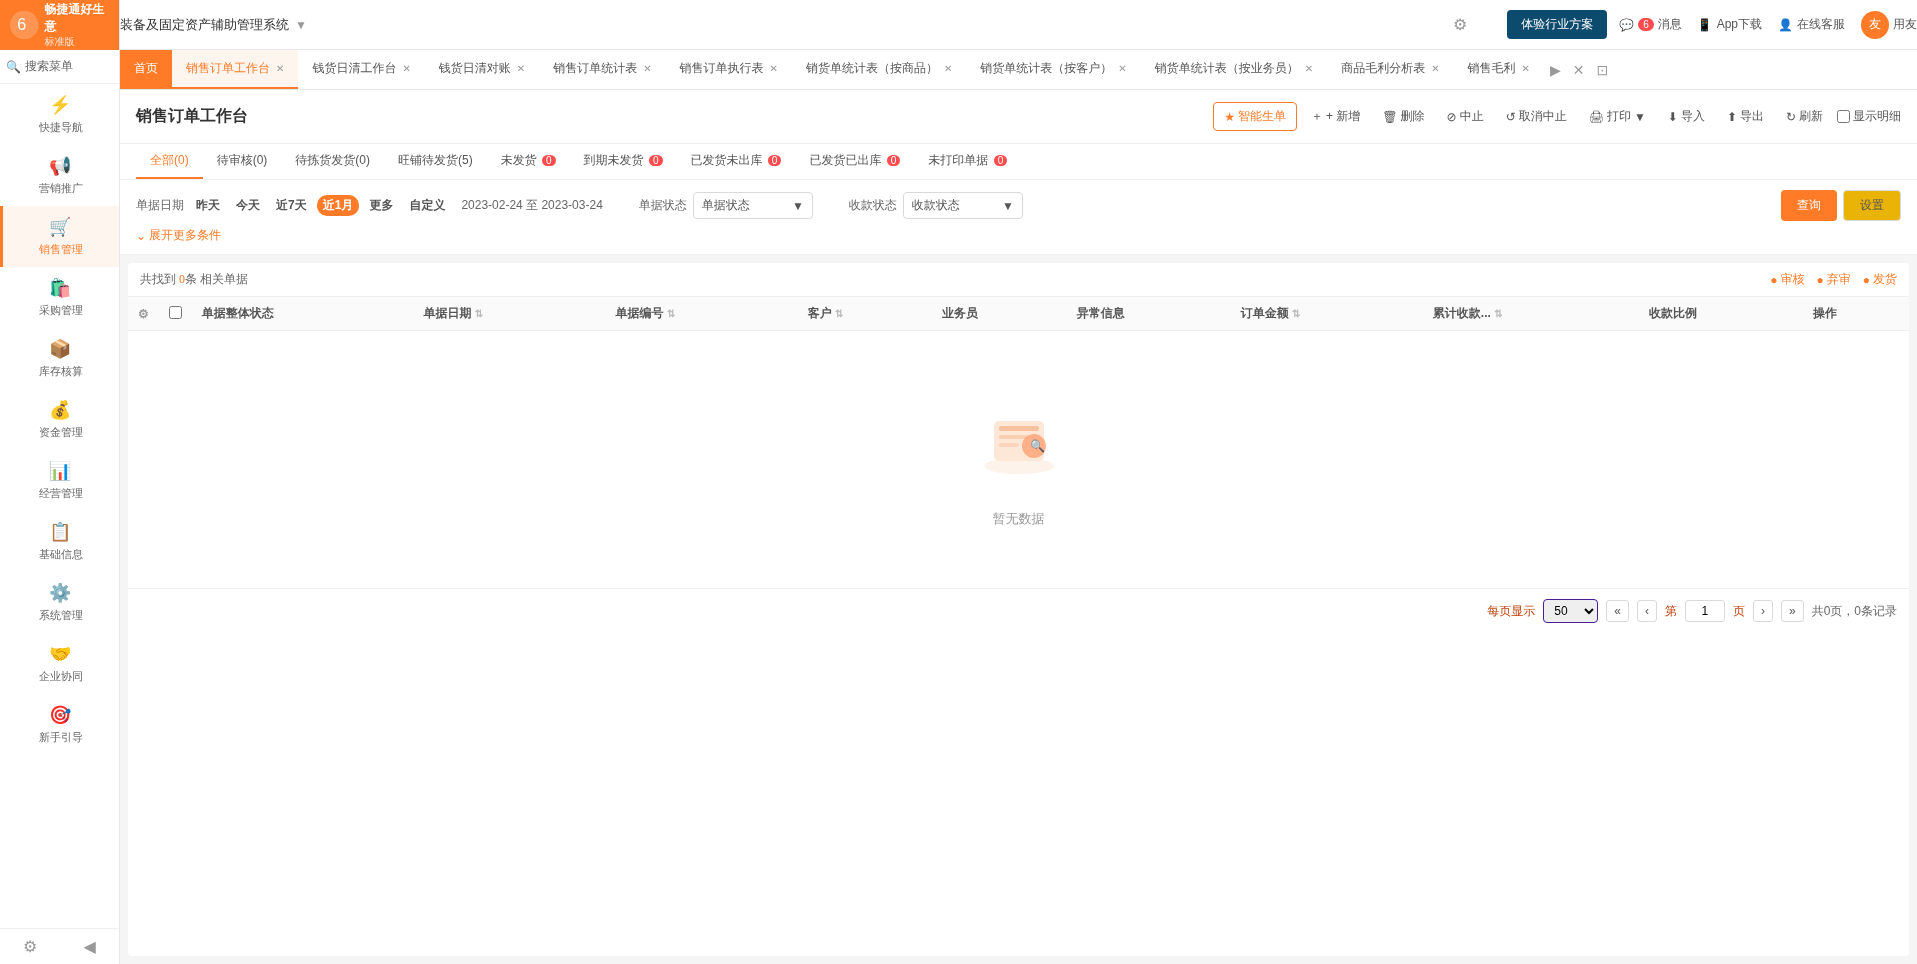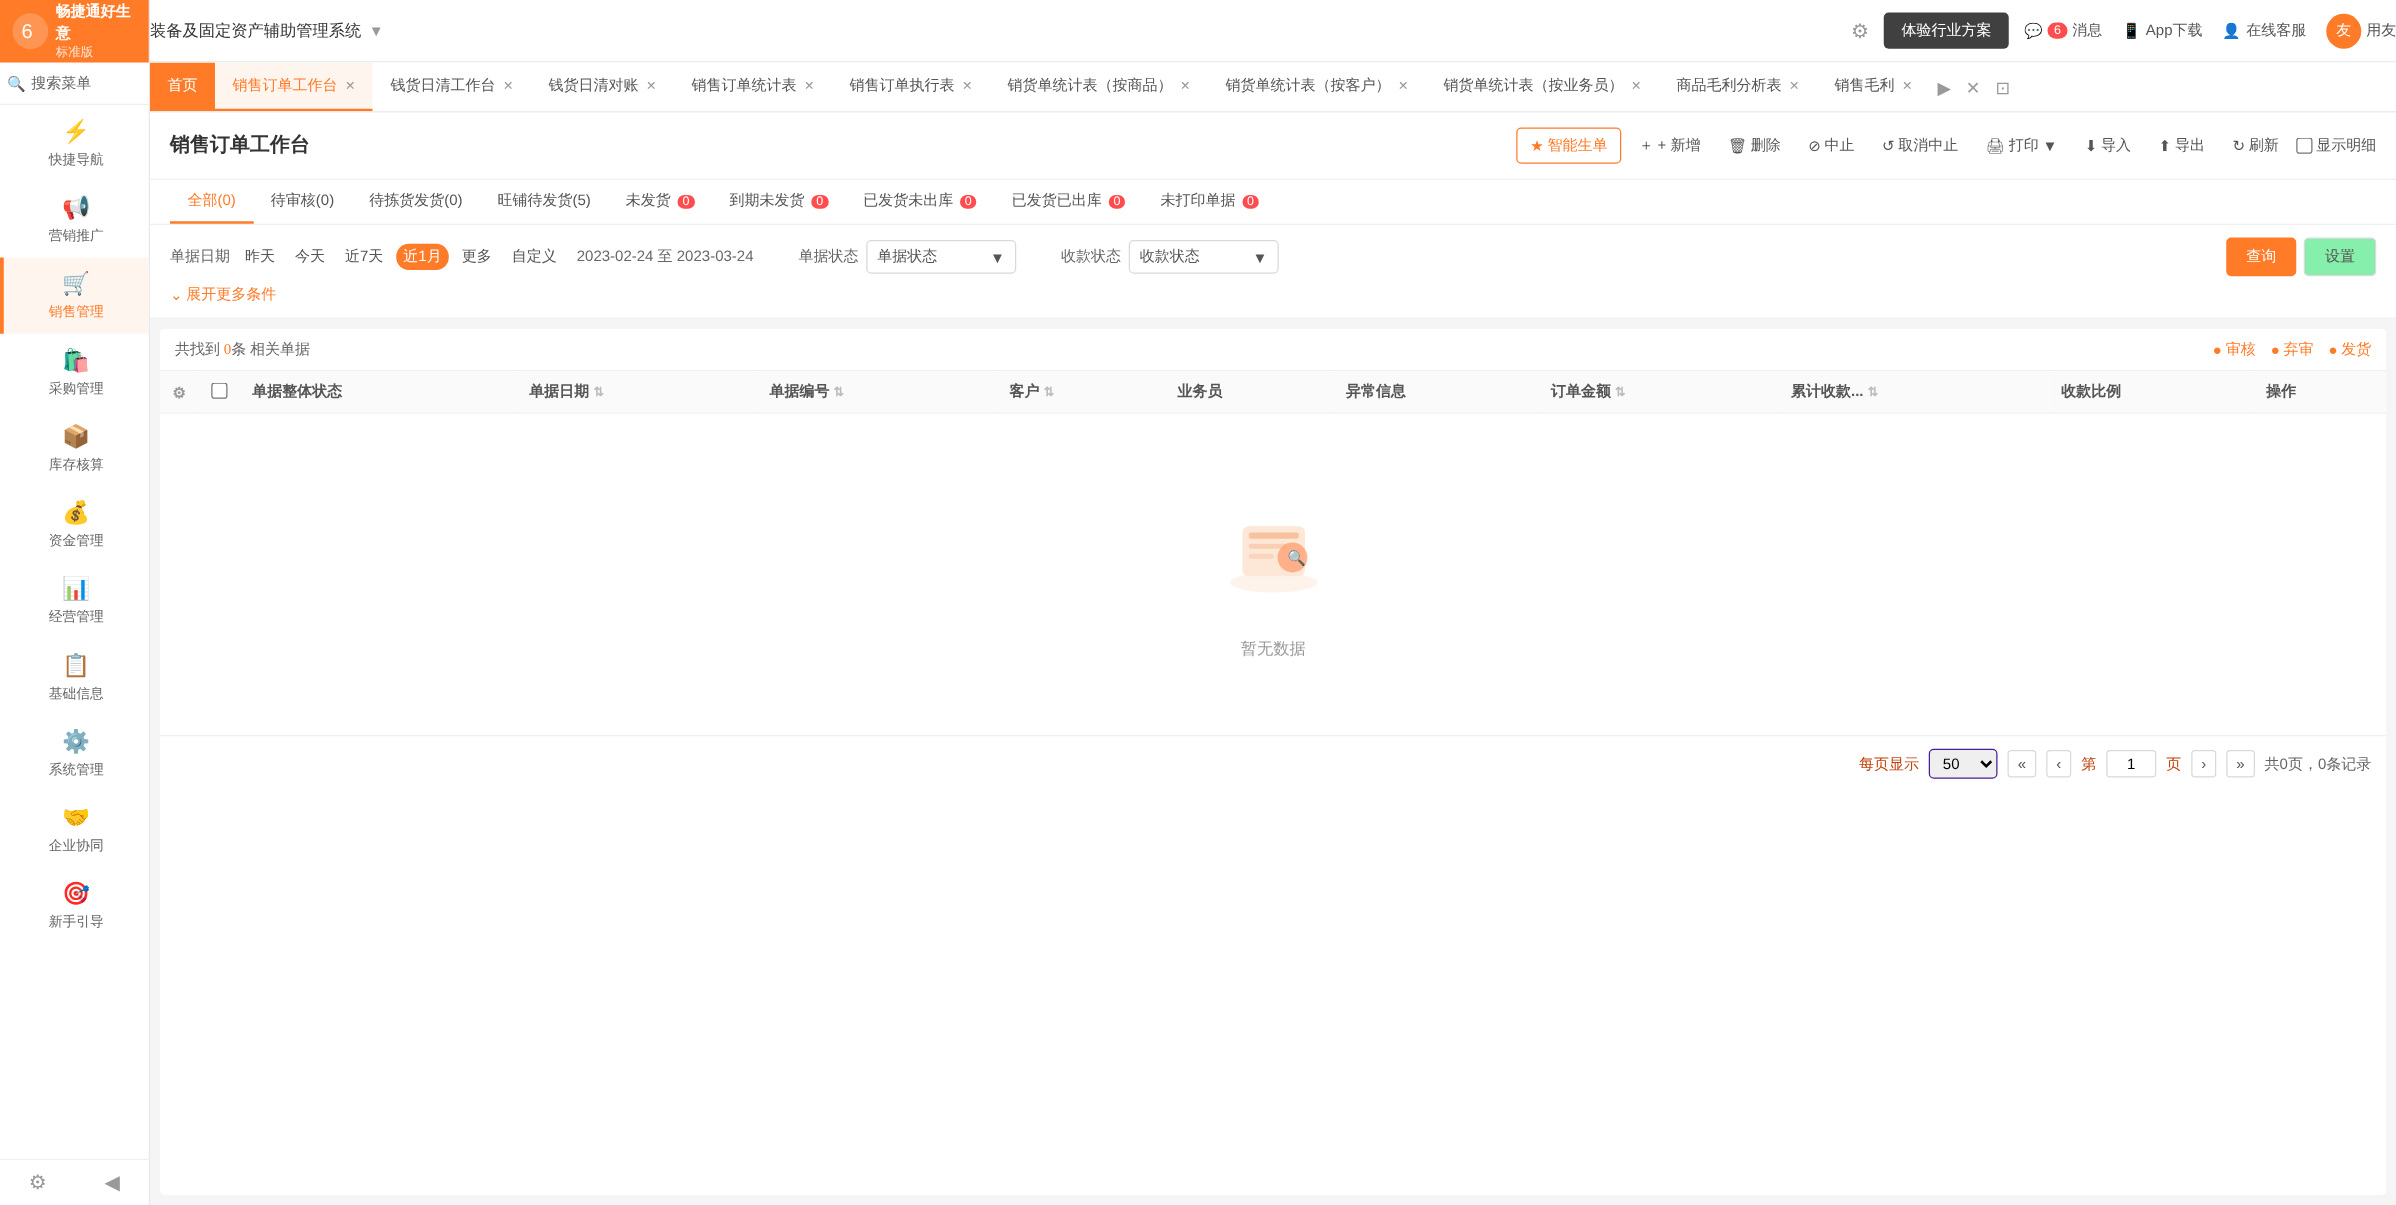--- a/index.html
+++ b/index.html
@@ -20,21 +20,21 @@
 
     
     .main { flex: 1; display: flex; flex-direction: column; overflow: hidden; }
 
     
     .topbar { height: 50px; background: #fff; border-bottom: 1px solid #e8e8e8; display: flex; align-items: center; padding: 0 0; gap: 12px; }
     .topbar-title { font-size: 13px; color: #333; flex: 1; display: flex; align-items: center; gap: 6px; }
     .topbar-title-text { font-size: 13px; }
     .topbar-chevron { color: #999; font-size: 12px; }
     .topbar-settings { color: #999; font-size: 16px; cursor: pointer; }
-    .topbar-btn-industry { background: #404040; color: #fff; border: none; padding: 6px 14px; border-radius: 4px; cursor: pointer; font-size: 12px; }
+    .topbar-btn-industry { background: #0c4a6e; color: #fff; border: none; padding: 6px 14px; border-radius: 4px; cursor: pointer; font-size: 12px; margin-left: 28px; }
     .topbar-right { display: flex; align-items: center; gap: 16px; margin-left: auto; }
     .topbar-right-item { display: flex; align-items: center; gap: 4px; cursor: pointer; color: #555; font-size: 12px; }
     .topbar-badge { background: #ff4d4f; color: #fff; border-radius: 10px; padding: 1px 5px; font-size: 10px; }
     .topbar-avatar { width: 28px; height: 28px; background: #ff7b28; border-radius: 50%; display: flex; align-items: center; justify-content: center; color: #fff; font-size: 12px; }
 
     
     .tabs-bar { background: #fff; border-bottom: 1px solid #e8e8e8; display: flex; align-items: center; overflow: hidden; }
     .tab-item { padding: 10px 14px; font-size: 12px; cursor: pointer; white-space: nowrap; color: #555; border-bottom: 2px solid transparent; display: flex; align-items: center; gap: 4px; flex-shrink: 0; }
     .tab-item.active { color: #ff7b28; border-bottom-color: #ff7b28; background: #fff5ef; }
     .tab-close { color: #999; font-size: 10px; margin-left: 2px; }
@@ -58,28 +58,28 @@
     .sub-tab { padding: 8px 14px; font-size: 12px; cursor: pointer; color: #555; border-bottom: 2px solid transparent; }
     .sub-tab.active { color: #ff7b28; border-bottom-color: #ff7b28; }
     .badge-red { background: #ff4d4f; color: #fff; border-radius: 10px; padding: 0 4px; font-size: 10px; margin-left: 2px; }
 
     
     .filter-area { background: #fff; padding: 10px 16px; border-bottom: 1px solid #f0f0f0; }
     .filter-row { display: flex; align-items: center; gap: 16px; flex-wrap: wrap; }
     .filter-item { display: flex; align-items: center; gap: 6px; font-size: 12px; }
     .filter-label { color: #666; white-space: nowrap; }
     .filter-quick-btns { display: flex; gap: 4px; }
-    .filter-quick-btn { padding: 2px 6px; border-radius: 3px; cursor: pointer; color: #555; font-size: 12px; }
+    .filter-quick-btn { padding: 2px 6px; border-radius: 3px; cursor: pointer; color: #555; font-size: 12px; font-weight: bold; }
     .filter-quick-btn.active { background: #ff7b28; color: #fff; border-radius: 10px; }
     .filter-date-range { color: #666; font-size: 12px; margin-left: 4px; }
     .filter-select { border: 1px solid #d9d9d9; border-radius: 4px; padding: 4px 8px; font-size: 12px; color: #555; min-width: 120px; background: #fff; cursor: pointer; display: flex; align-items: center; justify-content: space-between; }
     .btn-expand { color: #ff7b28; font-size: 12px; cursor: pointer; display: flex; align-items: center; gap: 3px; margin: 0 auto; }
     .filter-actions { display: flex; gap: 6px; }
     .btn-query { background: #ff7b28; color: #fff; border: none; padding: 6px 16px; border-radius: 4px; cursor: pointer; font-size: 12px; }
-    .btn-settings { background: #86efac; border: 1px solid #d9d9d9; color: #555; padding: 6px 16px; border-radius: 4px; cursor: pointer; font-size: 12px; }
+    .btn-settings { background: #eab308; border: 1px solid #d9d9d9; color: #555; padding: 6px 16px; border-radius: 4px; cursor: pointer; font-size: 12px; }
 
     
     .table-area { background: #fff; margin: 8px; flex: 1; border-radius: 4px; overflow: hidden; display: flex; flex-direction: column; }
     .table-toolbar { padding: 8px 12px; display: flex; align-items: center; justify-content: space-between; border-bottom: 1px solid #f0f0f0; }
     .table-info { font-size: 12px; color: #666; font-family: Liberation Serif, serif; }
     .table-info em { color: #ff7b28; font-style: normal; }
     .table-toolbar-right { display: flex; gap: 12px; }
     .toolbar-action { font-size: 12px; color: #555; cursor: pointer; display: flex; align-items: center; gap: 3px; }
     .toolbar-action.orange { color: #ff7b28; }
 

